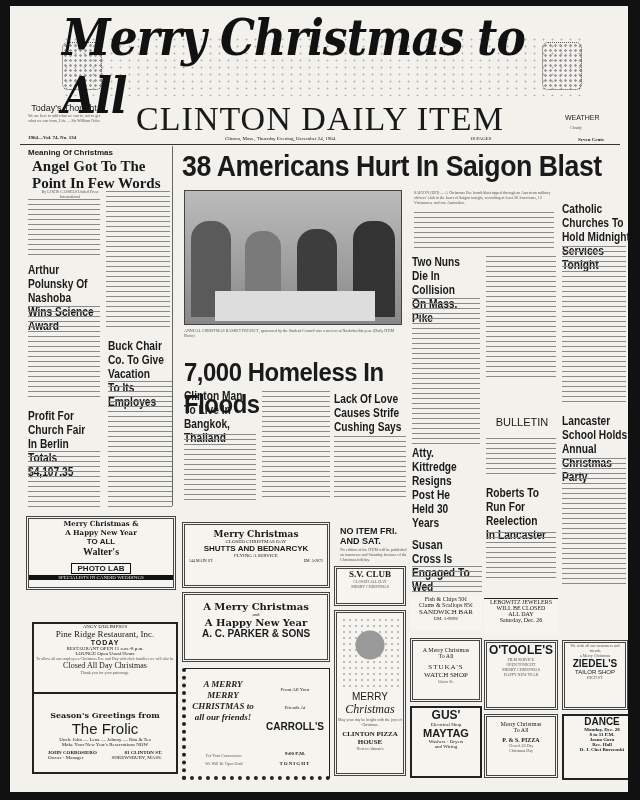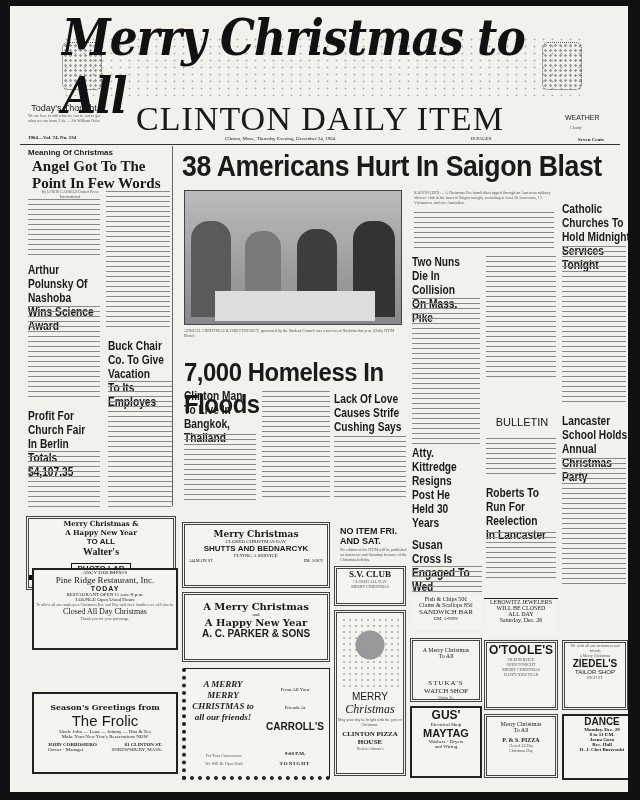--- a/index.html
+++ b/index.html
@@ -112,32 +112,32 @@
   <div class="abs lines" style="left:476px;top:526px;width:70px;height:50px"></div>
 
   <div class="abs ad adzz" style="left:16px;top:510px;width:150px;height:74px">
     <div class="gothic" style="font-size:7px">Merry Christmas &amp;</div>
     <div class="gothic" style="font-size:7px">A Happy New Year</div>
     <div class="sans b" style="font-size:8px">TO ALL</div>
     <div style="font-size:10px;font-weight:bold">Walter's</div>
     <div class="sans b" style="display:inline-block;border:1px solid #111;padding:0 6px;font-size:8px">PHOTO LAB</div>
     <div style="background:#111;color:#eee;font-size:5px">SPECIALISTS IN CANDID WEDDINGS</div>
   </div>
-  <div class="abs ad" style="left:22px;top:562px;width:146px;height:82px;border-width:2px">
+  <div class="abs ad" style="left:22px;top:616px;width:146px;height:82px;border-width:2px">
     <div class="small">ANGY D'OLIMPIO'S</div>
     <div style="font-size:9px">Pine Ridge Restaurant, Inc.</div>
     <div class="sans b" style="font-size:7px;letter-spacing:1px">TODAY</div>
     <div class="small">RESTAURANT OPEN 11 a.m.-8 p.m.</div>
     <div class="small">LOUNGE Open Usual Hours</div>
     <div class="tiny">To allow all our employees Christmas Eve and Day with their families we will also be</div>
     <div style="font-size:8px">Closed All Day Christmas</div>
     <div class="tiny">Thank you for your patronage.</div>
   </div>
   <div class="abs ad" style="left:22px;top:686px;width:146px;height:82px;border-width:2px">
-    <div class="gothic" style="font-size:8px;margin-top:8px">Season's Greetings from</div>
+    <div class="gothic" style="font-size:8px;margin-top:16px">Season's Greetings from</div>
     <div class="sans" style="font-size:15px">The Frolic</div>
     <div class="small">Uncle John — Lena — Johnny — Rita &amp; Tea</div>
     <div class="small">Make Your New Year's Reservations NOW</div>
     <div style="display:flex;justify-content:space-around;font-size:5px;font-weight:bold;margin-top:3px">
       <span>JOHN CORBOSIERO</span>
       <span>81 CLINTON ST.</span>
     </div>
     <div style="display:flex;justify-content:space-around;font-size:5px">
       <span>Owner - Manager</span>
       <span>SHREWSBURY, MASS.</span>
@@ -185,21 +185,21 @@
   </div>
   <div class="abs ad" style="left:400px;top:590px;width:72px;height:34px;border:none">
     <div style="font-size:6px">Fish &amp; Chips 50¢</div>
     <div style="font-size:6px">Clams &amp; Scallops 85¢</div>
     <div style="font-size:7px">SANDWICH BAR</div>
     <div style="font-size:5px">EM. 5-9092</div>
   </div>
   <div class="abs ad adzz" style="left:400px;top:632px;width:72px;height:64px">
     <div style="font-size:6px;margin-top:6px">A Merry Christmas</div>
     <div style="font-size:6px">To All</div>
-    <div style="font-size:7px;letter-spacing:1px;margin-top:20px">STUKA'S</div>
+    <div style="font-size:7px;letter-spacing:1px;margin-top:4px">STUKA'S</div>
     <div style="font-size:7px">WATCH SHOP</div>
     <div class="tiny">Union St.</div>
   </div>
   <div class="abs ad" style="left:400px;top:700px;width:72px;height:72px;border-width:2px">
     <div class="sans b" style="font-size:12px">GUS'</div>
     <div style="font-size:5px">Electrical Shop</div>
     <div class="sans b" style="font-size:11px">MAYTAG</div>
     <div style="font-size:5px">Washers - Dryers</div>
     <div style="font-size:5px">and Wiring</div>
   </div>

